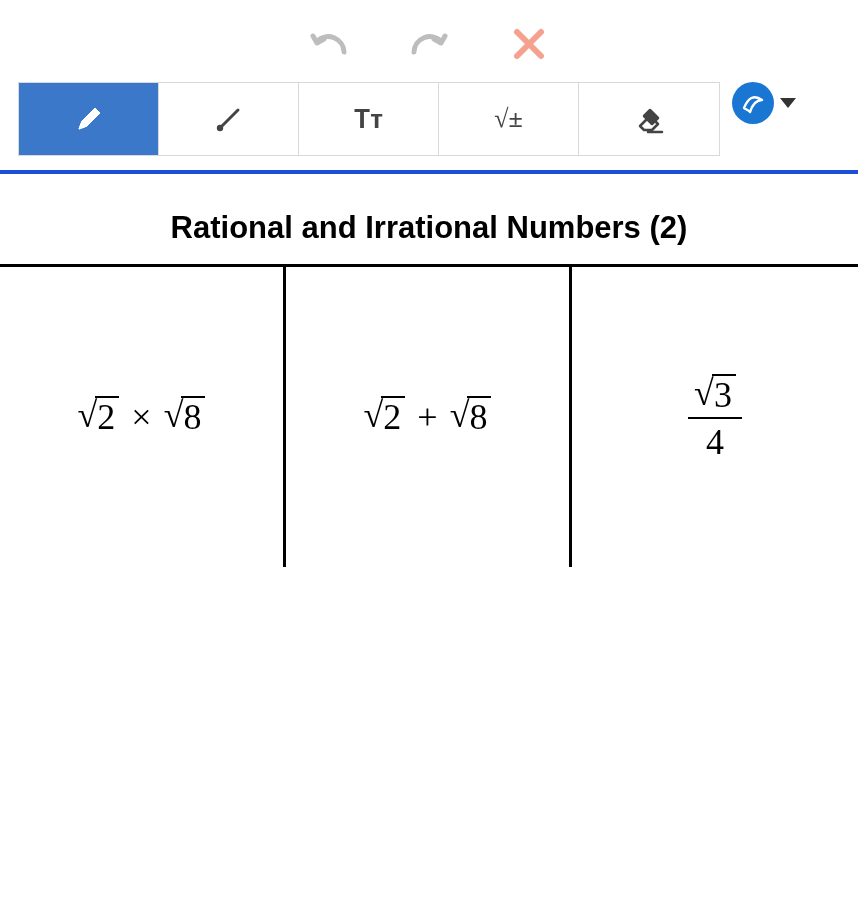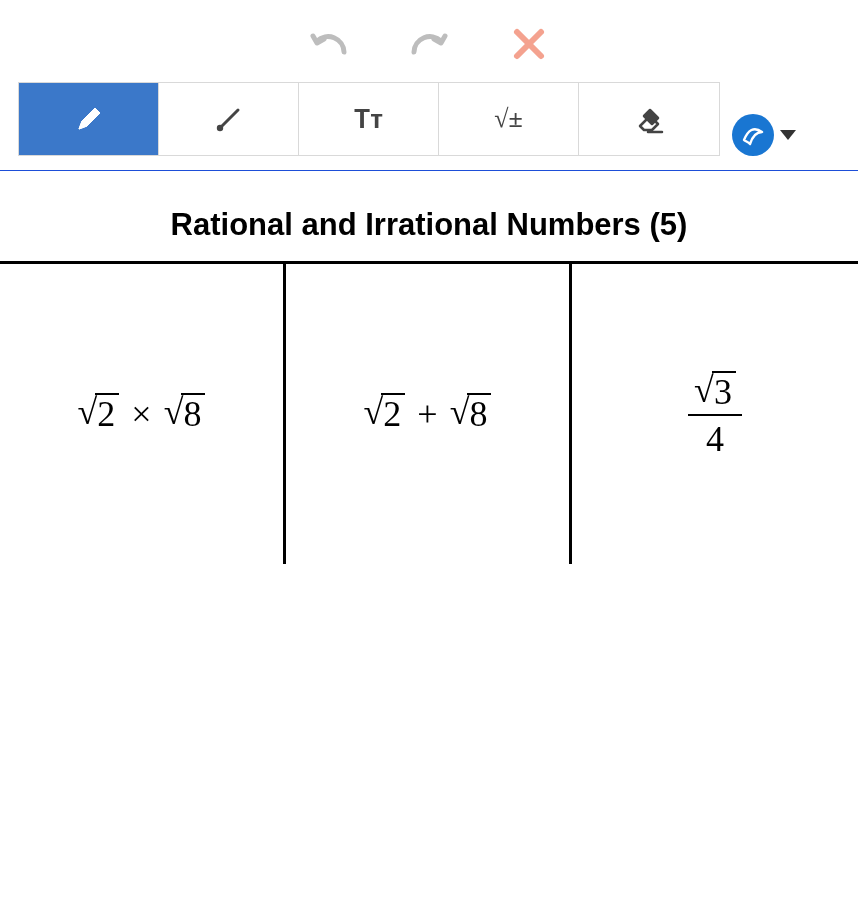--- a/index.html
+++ b/index.html
@@ -35,23 +35,23 @@
     height: 44px;
     display: flex;
     align-items: center;
     justify-content: center;
     cursor: pointer;
   }
 
   
   .toolbar-row {
     display: flex;
-    align-items: flex-end;
+    align-items: flex-start;
     padding: 14px 18px 14px 18px;
-    border-bottom: 1px solid #1d4ed8;
+    border-bottom: 4px solid #1d4ed8;
   }
   .tool-group {
     display: flex;
     border: 1px solid #d9d9d9;
   }
   .tool-btn {
     width: 140px;
     height: 72px;
     display: flex;
     align-items: center;
@@ -206,21 +206,21 @@
     <div class="color-circle">
       <svg width="26" height="26" viewBox="0 0 26 26">
         <path d="M4 18 C 8 8, 14 4, 22 10 C 16 10, 12 16, 10 22 C 8 20, 5 19, 4 18 Z" fill="none" stroke="#fff" stroke-width="2.4" stroke-linecap="round" stroke-linejoin="round"></path>
       </svg>
     </div>
     <div class="caret-down"></div>
   </div>
 </div>
 
 <div class="worksheet">
-  <div class="ws-title">Rational and Irrational Numbers (5)</div>
+  <div class="ws-title">Rational and Irrational Numbers (2)</div>
   <div class="ws-grid">
 
     <div class="ws-cell">
       <span class="sqrt">
         <span class="radical">√</span>
             <span class="radicand">2</span>
       </span>
       <span class="op">×</span>
       <span class="sqrt">
         <span class="radical">√</span>

